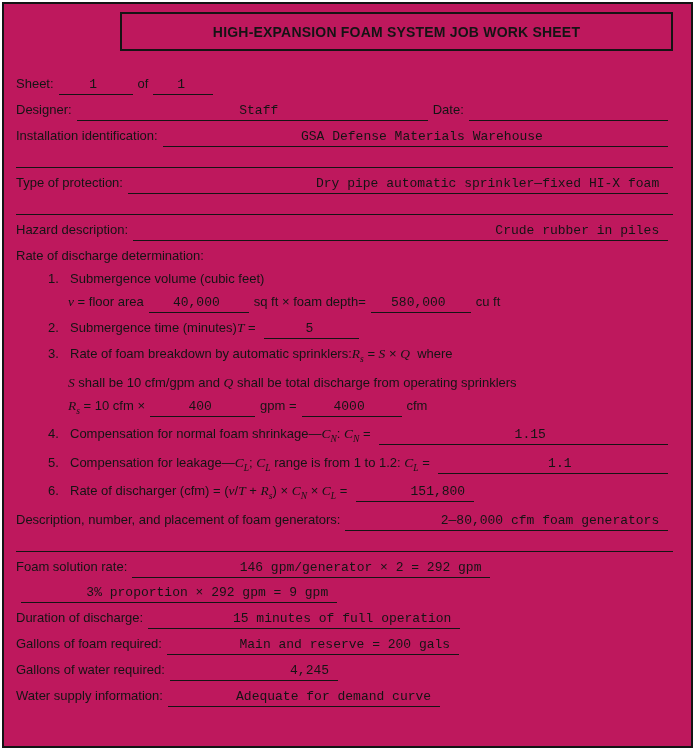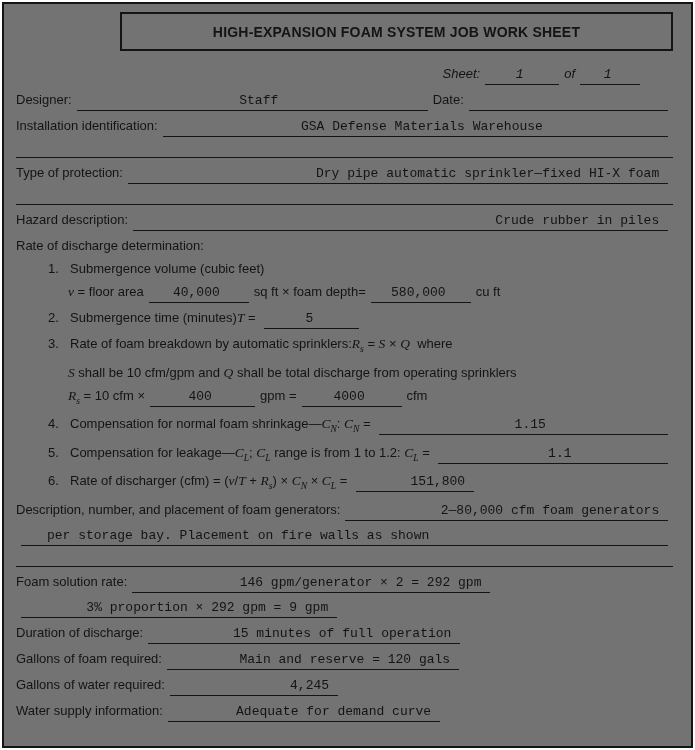--- a/index.html
+++ b/index.html
@@ -1,20 +1,20 @@
 <!DOCTYPE html>
 <html><head>
 <meta charset="utf-8">
 <style>
   * { margin:0; padding:0; box-sizing:border-box; }
   html, body { width:695px; height:750px; background:#ffffff; }
   body { font-family:"Liberation Sans", sans-serif; color:#141414; }
   .sheet {
     position:absolute; left:2px; top:2px; width:691px; height:746px;
-    border:2.5px solid #141414; background:#737373;
+    border:2.5px solid #141414; background:#be185d;
     padding:8px 18px 0 12px; overflow:hidden;
   }
   .title-box {
     margin-left:104px; border:2px solid #141414; text-align:center;
     padding:10px 4px 9px 4px; font-weight:bold; font-size:14px; letter-spacing:.2px;
   }
   .row { display:flex; align-items:baseline; margin-top:6px; line-height:17px; font-size:13px; }
   .row > span, .row > i, .row > .vw { white-space:pre; }
   .vw { white-space:pre; }
   i, sub { font-style:italic; font-family:"Liberation Serif", serif; }
@@ -27,21 +27,21 @@
   .fill::after { content:"\00a0"; font-size:8px; }
   .grow { flex:1 1 auto; }
   .g17 { flex:1.7 1 0; } .g10 { flex:1 1 0; }
   .left  { text-align:center; padding-left:22px; }
   .left-sm { text-align:right; padding-left:8px; }
   .cont { text-align:left; padding-left:26px; }
   .w60{width:60px}.w70{width:74px}.w95{width:95px}.w100{width:100px}.w105{width:105px}
   .w110{width:112px}.w115{width:118px}.w165{width:168px}.w270{width:272px}
   .w290{width:292px}.w310{width:312px}.w315{width:316px}.w360{width:358px}
   .rule { border-bottom:1.5px solid #141414; height:15px; margin-top:6px; }
-  .sheet-row { justify-content:flex-end; padding-right:28px; margin-top:14px;font-style:italic; }
+  .sheet-row { padding-right:28px; margin-top:24px; }
   .item { padding-left:32px; }
   .sub-line { padding-left:52px; }
   .num { width:22px; flex:0 0 22px; }
   .ml8 { }
 </style>
 </head>
 <body>
 
 <div class="sheet">
 
@@ -169,40 +169,37 @@
     <span> × </span>
     <span class="vw"><i>C</i><sub>L</sub></span>
     <span> = </span>
     <span class="fill w115 left-sm">151,800</span>
   </div>
 
   <div class="row">
     <span>Description, number, and placement of foam generators:</span>
     <span class="fill grow left-sm">2—80,000 cfm foam generators</span>
   </div>
-  <div class="row">
-    <span class="fill grow cont">per storage bay. Placement on fire walls as shown</span>
-  </div>
 
   <div class="rule"></div>
 
   <div class="row">
     <span>Foam solution rate:</span>
     <span class="fill w360 left-sm">146 gpm/generator × 2 = 292 gpm</span>
   </div>
   <div class="row">
     <span class="fill w315 left-sm">3% proportion × 292 gpm = 9 gpm</span>
   </div>
   <div class="row">
     <span>Duration of discharge:</span>
     <span class="fill w310 left-sm">15 minutes of full operation</span>
   </div>
   <div class="row">
     <span>Gallons of foam required:</span>
-    <span class="fill w290 left-sm">Main and reserve = 120 gals</span>
+    <span class="fill w290 left-sm">Main and reserve = 200 gals</span>
   </div>
   <div class="row">
     <span>Gallons of water required:</span>
     <span class="fill w165 left-sm">4,245</span>
   </div>
   <div class="row">
     <span>Water supply information:</span>
     <span class="fill w270 left-sm">Adequate for demand curve</span>
   </div>
 

